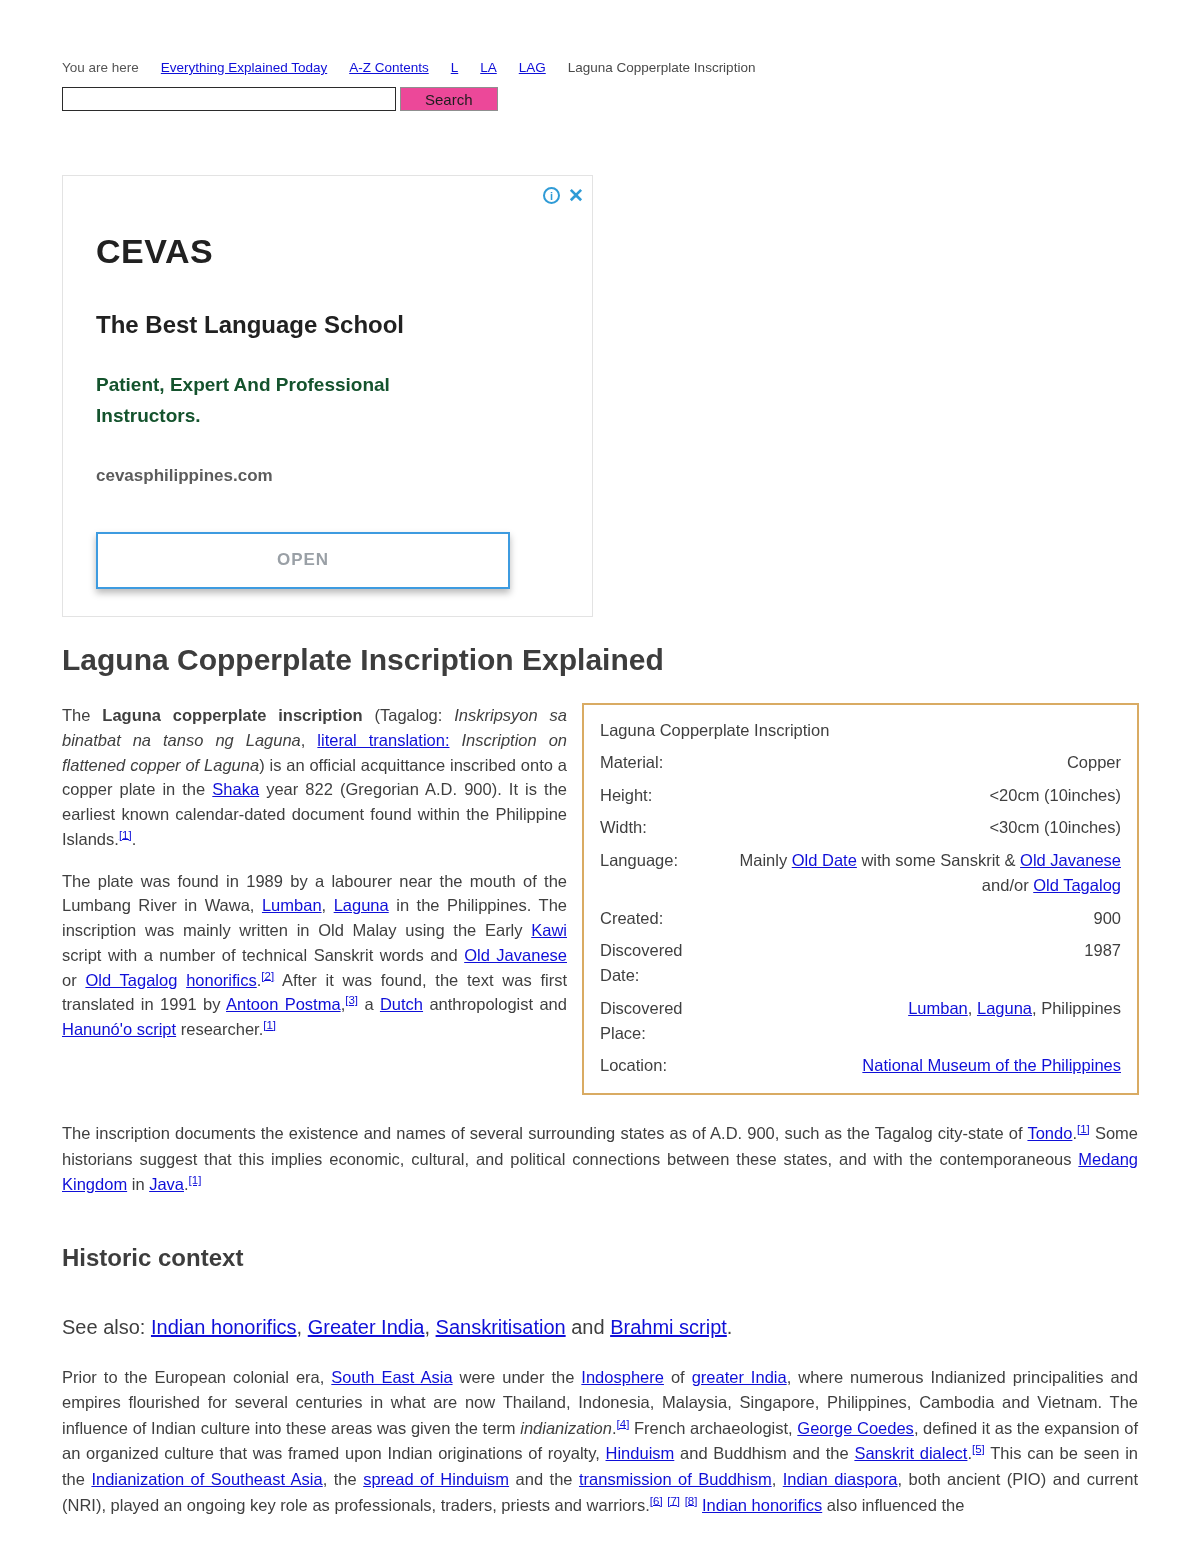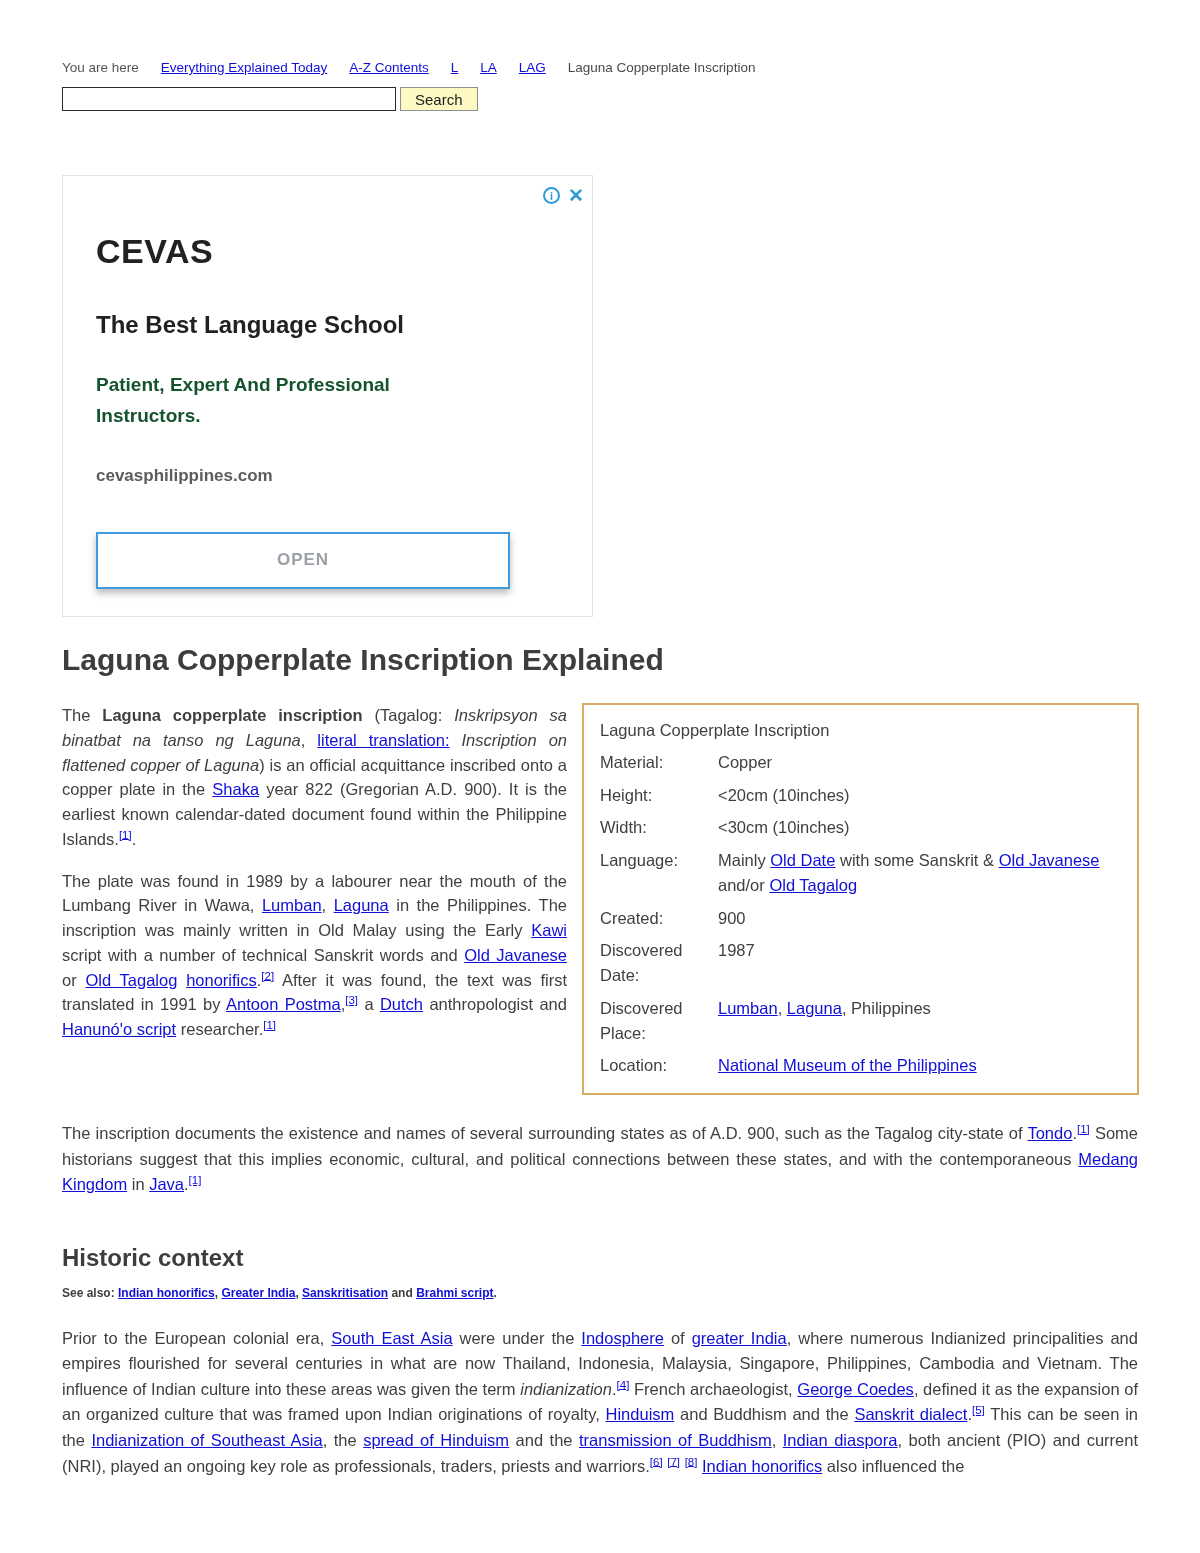--- a/index.html
+++ b/index.html
@@ -31,23 +31,23 @@
   .search-row { margin-top: 12px; display: flex; align-items: stretch; }
   .search-input {
     width: 334px; height: 24px;
     border: 1px solid #2b2b2b;
     font-size: 14px; padding: 2px 6px;
     font-family: "Liberation Sans", sans-serif;
   }
   .search-btn {
     margin-left: 4px;
     font-size: 15px;
-    padding: 1px 14px;
+    padding: 1px 24px;
     border: 1px solid #8f8f8f;
-    background: #fef9c3;
+    background: #ec4899;
     color: #1d1d1d;
     font-family: "Liberation Sans", sans-serif;
     cursor: pointer;
   }
 
   
   .ad {
     margin-top: 64px;
     width: 531px;
     height: 442px;
@@ -121,37 +121,37 @@
   }
   .infobox-title { margin-bottom: 7px; }
   .infobox-rows {
     display: grid;
     grid-template-columns: 110px 1fr;
     column-gap: 2px;
     row-gap: 3px;
     gap: 8px;
   }
   .ib-label { color: #3f3f3f; }
-  .ib-value { color: #3f3f3f; }
+  .ib-value { color: #3f3f3f; text-align: right; }
 
   
   .full-p {
     margin-top: 26px;
     font-size: 16.5px;
     line-height: 1.55;
     text-align: justify;
     color: #3f3f3f;
   }
   .section-heading {
     margin-top: 46px;
     font-size: 24px;
     font-weight: 700;
     color: #3d3d3d;
   }
-  .see-also { margin-top: 14px; font-size: 12px; color: #3f3f3f; font-weight: bold; }
+  .see-also { margin-top: 44px; font-size: 20px; color: #3f3f3f; }
   i { font-style: italic; }
   b { font-weight: 700; }
 </style>
 </head>
 <body>
 
 <div class="page">
 
   <div class="breadcrumb">
     <span>You are here</span>

